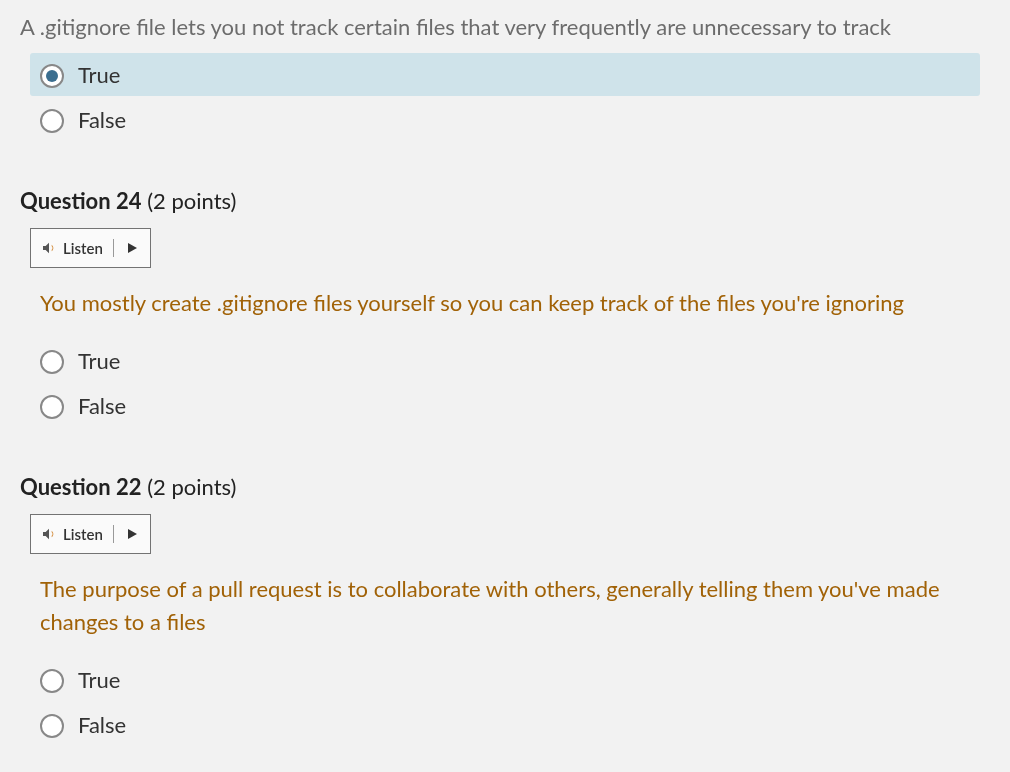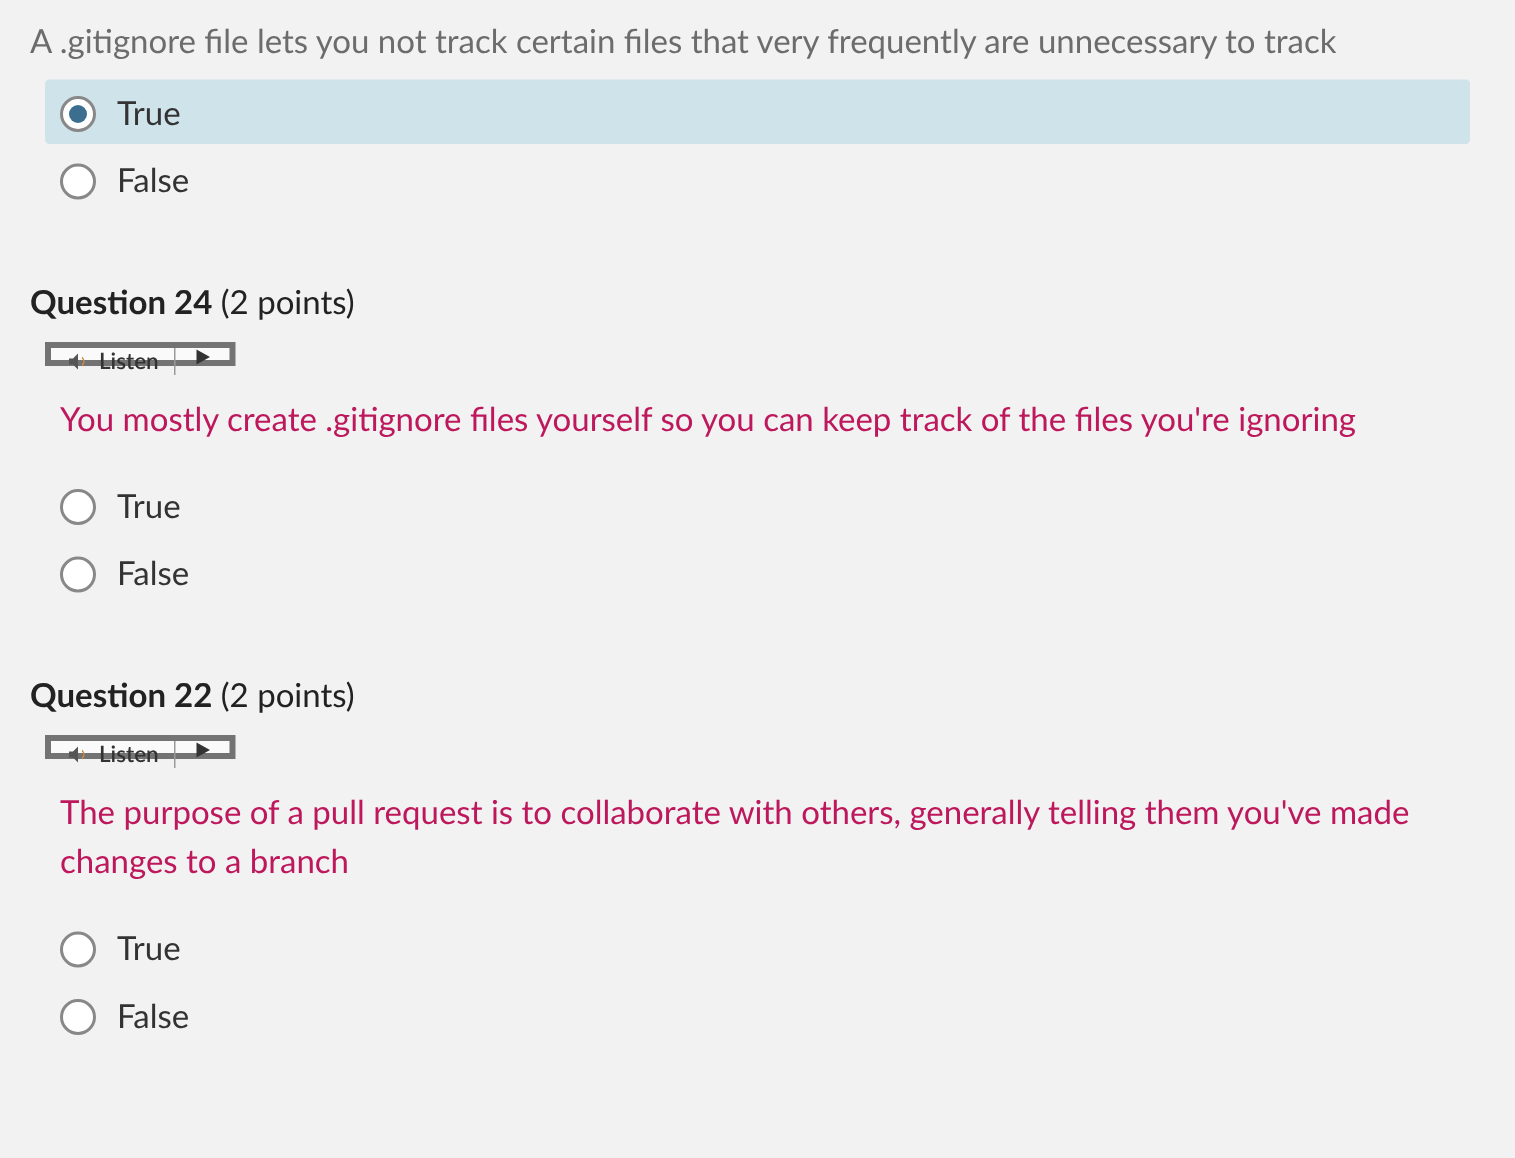--- a/index.html
+++ b/index.html
@@ -70,25 +70,25 @@
       margin-top: 28px;
     }
     .question-header .qnum {
       font-weight: 700;
     }
     .question-header .points {
       font-weight: 400;
     }
     .listen-bar {
       display: inline-flex;
-      align-items: flex-start;
-      border: 4px solid #737373;
+      align-items: center;
+      border: 1px solid #737373;
       margin: 8px 20px 14px 20px;
       background: #fafafa;
-      height: 16px;
+      height: 40px;
     }
     .listen-left {
       display: inline-flex;
       align-items: center;
       padding: 0 10px;
       border-right: 1px solid #999;
       gap: 6px;
       font-size: 15px;
       font-weight: 600;
       color: #333;
@@ -104,21 +104,21 @@
       height: 16px;
       display: block;
     }
     .play-icon svg {
       width: 12px;
       height: 12px;
       display: block;
     }
     .prompt-text {
       font-size: 22px;
-      color: #be185d;
+      color: #a16207;
       padding: 4px 30px 18px 30px;
       line-height: 1.5;
     }
   </style>
 </head>
 <body>
 
 <div class="page">
 
   <div class="question-block">
@@ -183,21 +183,21 @@
         <span>Listen</span>
       </div>
       <div class="listen-right">
         <span class="play-icon">
           <svg viewBox="0 0 12 12">
               <path fill="#333" d="M2 1l9 5-9 5z"></path>
             </svg>
         </span>
       </div>
     </div>
-    <div class="prompt-text">The purpose of a pull request is to collaborate with others, generally telling them you've made changes to a branch</div>
+    <div class="prompt-text">The purpose of a pull request is to collaborate with others, generally telling them you've made changes to a files</div>
     <div class="option-row">
       <span class="radio"></span>
       <span class="option-label">True</span>
     </div>
     <div class="option-row">
       <span class="radio"></span>
       <span class="option-label">False</span>
     </div>
   </div>
 

